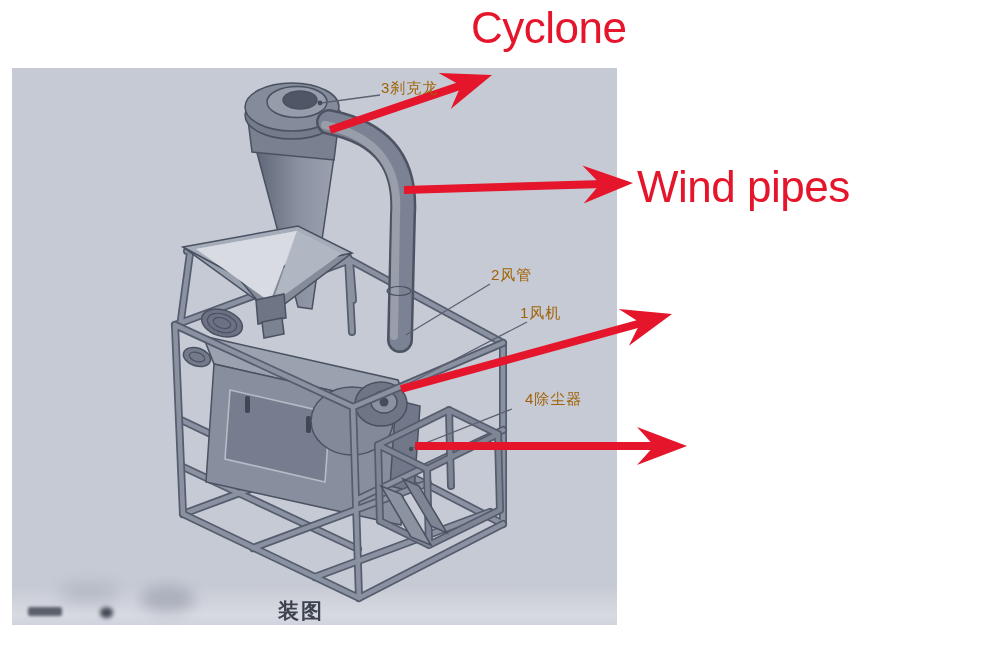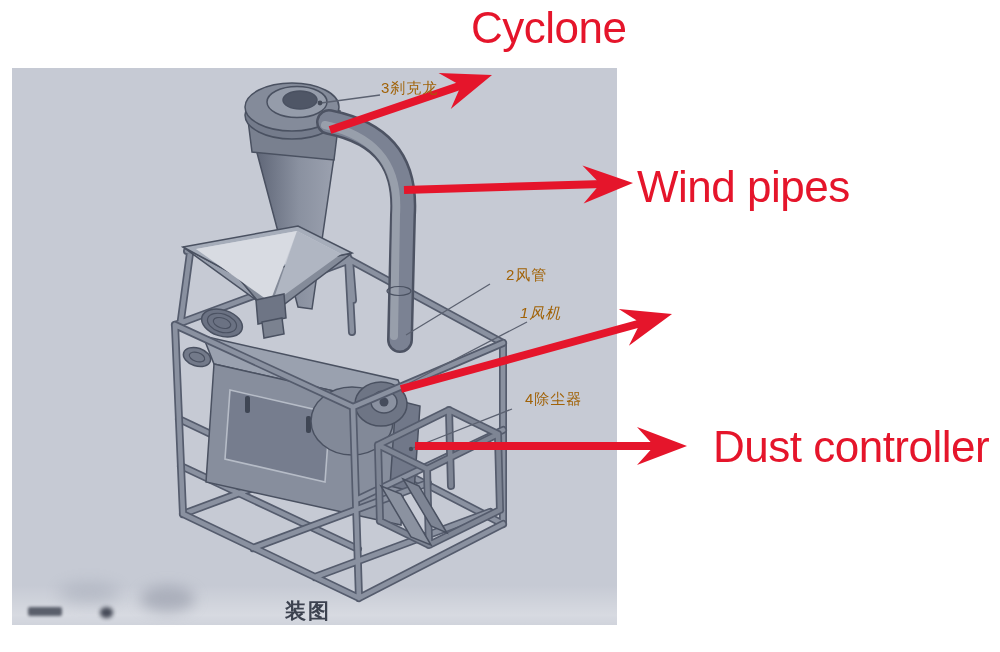--- a/index.html
+++ b/index.html
@@ -23,21 +23,21 @@
   .arrow-line { stroke:var(--accent); stroke-width:8; fill:none; }
   .arrow-head { fill:var(--accent); stroke:none; }
   .leader { stroke:#5b6170; stroke-width:1.3; fill:none; }
   .leader-dot { fill:#454b59; }
 
   .red-label { position:absolute; color:var(--accent); font-size:44px; line-height:1.05;
                letter-spacing:-0.5px; white-space:nowrap; }
   .cjk-label { position:absolute; color:#a16207; font-size:15px; white-space:nowrap;
                letter-spacing:1px; filter:blur(.3px); }
   .caption   { position:absolute; left:278px; top:597px; color:#2c3240; font-size:21px;
-               font-weight:700; letter-spacing:2px; filter:blur(.7px); opacity:.9;margin-left:7px; }
+               font-weight:700; letter-spacing:2px; filter:blur(.7px); opacity:.9; }
 
   .smudge { position:absolute; }
   .w1 { left:28px;  top:607px; width:34px; height:9px;  background:#454a57; filter:blur(1.5px); border-radius:2px; opacity:.85; }
   .w2 { left:100px; top:607px; width:13px; height:11px; background:#343947; filter:blur(2px); border-radius:50%; opacity:.9; }
   .w3 { left:140px; top:586px; width:55px; height:26px; background:#8e93a2; filter:blur(7px); border-radius:50%; opacity:.55; }
   .w4 { left:58px;  top:583px; width:62px; height:20px; background:#9aa0ae; filter:blur(8px); border-radius:50%; opacity:.45; }
 </style>
 </head>
 <body>
 
@@ -151,27 +151,26 @@
         <polygon class="arrow-head" points="0,0 -50,-19 -36,-3.5 -36,3.5 -50,19" transform="translate(672,314) rotate(-15.47)"></polygon>
       </g>
       <g>
         <path class="arrow-line" d="M415,446 L657,446"></path>
         <polygon class="arrow-head" points="0,0 -50,-19 -36,-3.5 -36,3.5 -50,19" transform="translate(687,446) rotate(0)"></polygon>
       </g>
     </g>
   </svg>
 
   <div class="cjk-label" style="left:381px; top:79px;">3刹克龙</div>
-  <div class="cjk-label" style="left:506px; top:266px;text-align:center;">2风管</div>
-  <div class="cjk-label" style="left:520px; top:304px;font-style:italic;">1风机</div>
+  <div class="cjk-label" style="left:491px; top:266px;text-align:center;">2风管</div>
+  <div class="cjk-label" style="left:520px; top:304px;">1风机</div>
   <div class="cjk-label" style="left:525px; top:390px;">4除尘器</div>
 
   <div class="red-label" style="left:471px; top:5px;">Cyclone</div>
   <div class="red-label" style="left:637px; top:164px;">Wind pipes</div>
-  <div class="red-label" style="left:713px; top:424px;">Dust controller</div>
 
   <div class="caption">装图</div>
   <div class="smudge w1"></div>
   <div class="smudge w2"></div>
   <div class="smudge w3"></div>
   <div class="smudge w4"></div>
 
 </div>
 
 </body></html>

